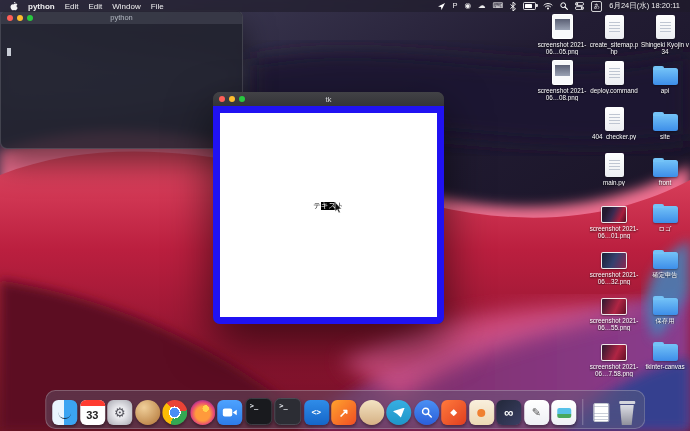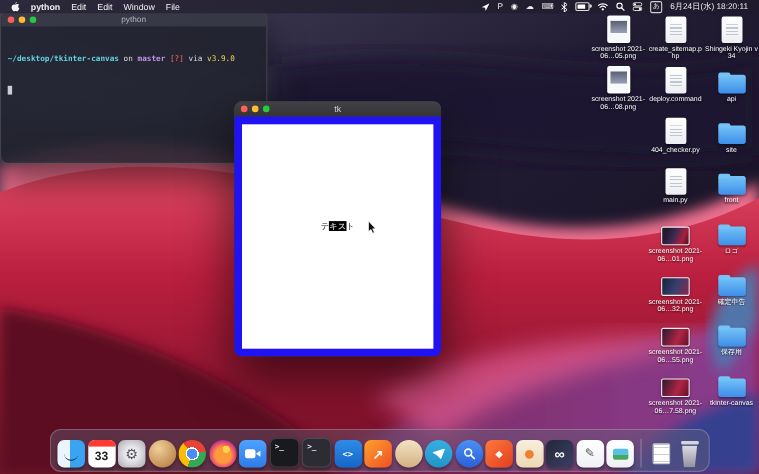--- a/index.html
+++ b/index.html
@@ -41,30 +41,30 @@
   .term-titlebar{height:13px;background:rgba(58,59,72,.92);display:flex;align-items:center;
                  padding:0 6px;position:relative;}
   .term-title{position:absolute;left:0;right:0;text-align:center;font-size:7.5px;color:#b2b7c1;}
   .term-body{padding:4px 6px;font-family:"DejaVu Sans Mono",monospace;font-size:7px;
              line-height:10px;white-space:pre;}
   .t-cyan{color:#62d2e2;font-weight:bold;} .t-fg{color:#d6dae2;}
   .t-purple{color:#c290ea;font-weight:bold;} .t-red{color:#ff6e67;}
   .t-yellow{color:#e6d65a;} .t-green{color:#5fd78d;font-weight:bold;} .t-dim{color:#8a93a4;}
   .cursor-block{display:inline-block;width:4px;height:8px;background:#c9cdd6;vertical-align:-1px;}
   
-  .tkwin{position:absolute;left:213px;top:92px;width:188px;height:232px;z-index:30;
+  .tkwin{position:absolute;left:213px;top:92px;width:231px;height:232px;z-index:30;
          border-radius:7px;overflow:hidden;background:#3a3a3e;
          box-shadow:0 20px 45px rgba(0,0,0,.6);}
   .tk-titlebar{height:14px;background:linear-gradient(#424246,#343438);display:flex;
                align-items:center;padding:0 6px;position:relative;}
   .tk-title{position:absolute;left:0;right:0;text-align:center;font-size:8px;color:#d2d2d6;}
   .tk-body{position:absolute;top:14px;left:0;right:0;bottom:0;background:#2012f2;}
   .tk-canvas{position:absolute;inset:7px;background:#ffffff;}
   .tk-text{position:absolute;top:43%;left:0;right:0;text-align:center;font-size:7.5px;color:#111;}
-  .sel{background:#000000;color:#fff;}
+  .sel{background:#000000;color:#fff;font-family:Liberation Mono, monospace;}
   .mcursor{position:absolute;left:121px;top:108px;z-index:5;}
   
   .icon-col{position:absolute;width:50px;top:14px;z-index:5;}
   .colA{left:537px;} .colB{left:589px;} .colC{left:640px;}
   .dicon{height:46px;display:flex;flex-direction:column;align-items:center;}
   .glyphbox{height:25px;display:flex;align-items:flex-end;justify-content:center;}
   .dlabel{font-size:6.3px;line-height:7px;color:#fff;text-align:center;margin-top:1.5px;
           text-shadow:0 1px 2px rgba(0,0,0,.85);max-height:14px;overflow:hidden;
           word-break:break-all;width:50px;}
   .folder{width:25px;height:17px;border-radius:2.5px;position:relative;
@@ -243,21 +243,20 @@
 <div class="terminal">
   <div class="term-titlebar">
     <div class="lights">
       <span class="light lred"></span>
       <span class="light lyellow"></span>
       <span class="light lgreen"></span>
     </div>
     <span class="term-title">python</span>
   </div>
   <div class="term-body">
-    <div><span class="t-cyan">~/desktop/tkinter-canvas</span><span class="t-fg"> on </span><span class="t-purple">master</span><span class="t-red"> [?]</span><span class="t-fg"> via </span><span class="t-yellow">v3.9.0</span></div>
     <div><span class="cursor-block"></span></div>
   </div>
 </div>
 
 <div class="tkwin">
   <div class="tk-titlebar">
     <div class="lights">
       <span class="light lred"></span>
       <span class="light lyellow"></span>
       <span class="light lgreen"></span>

